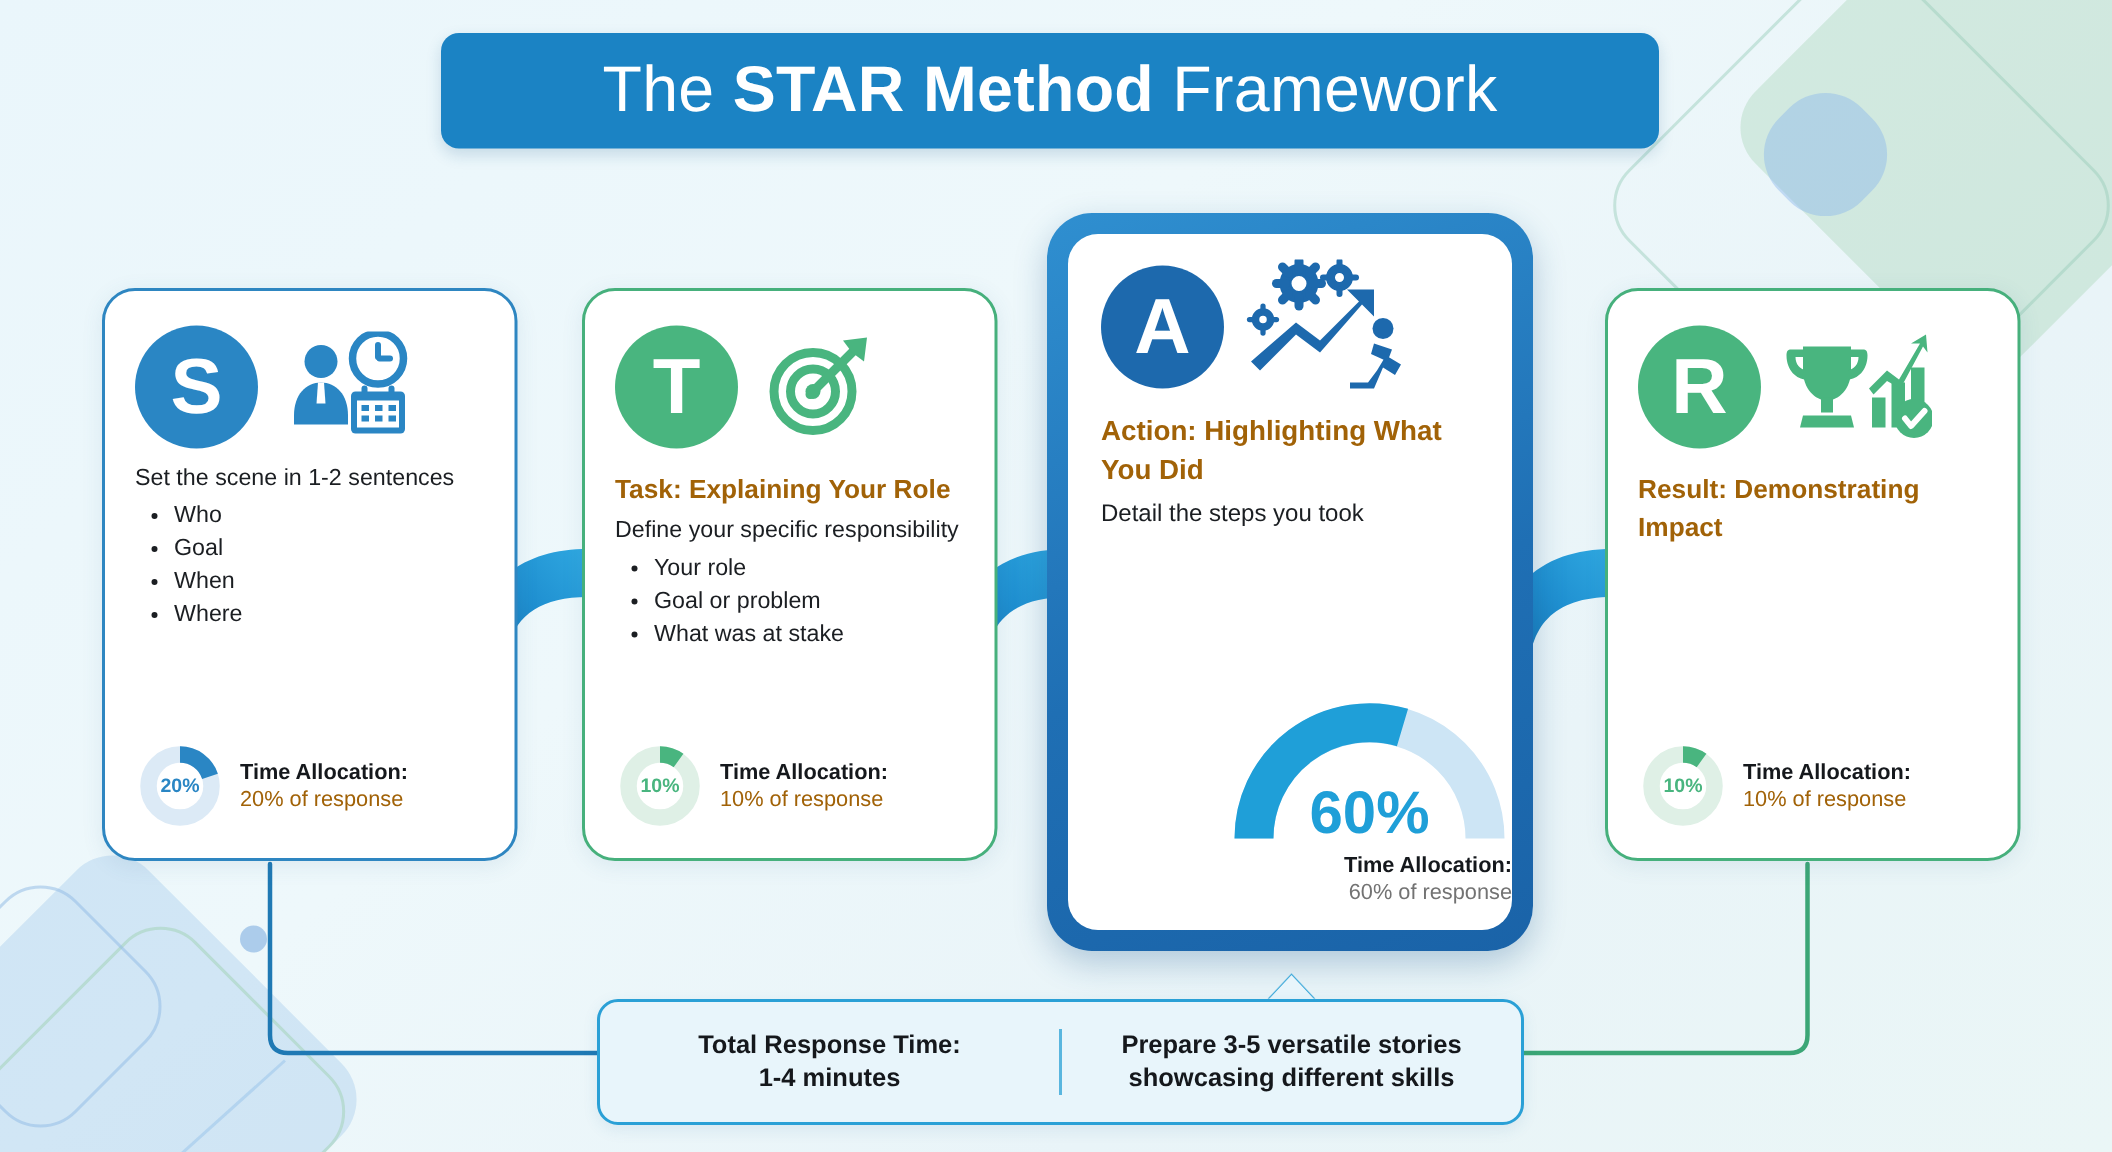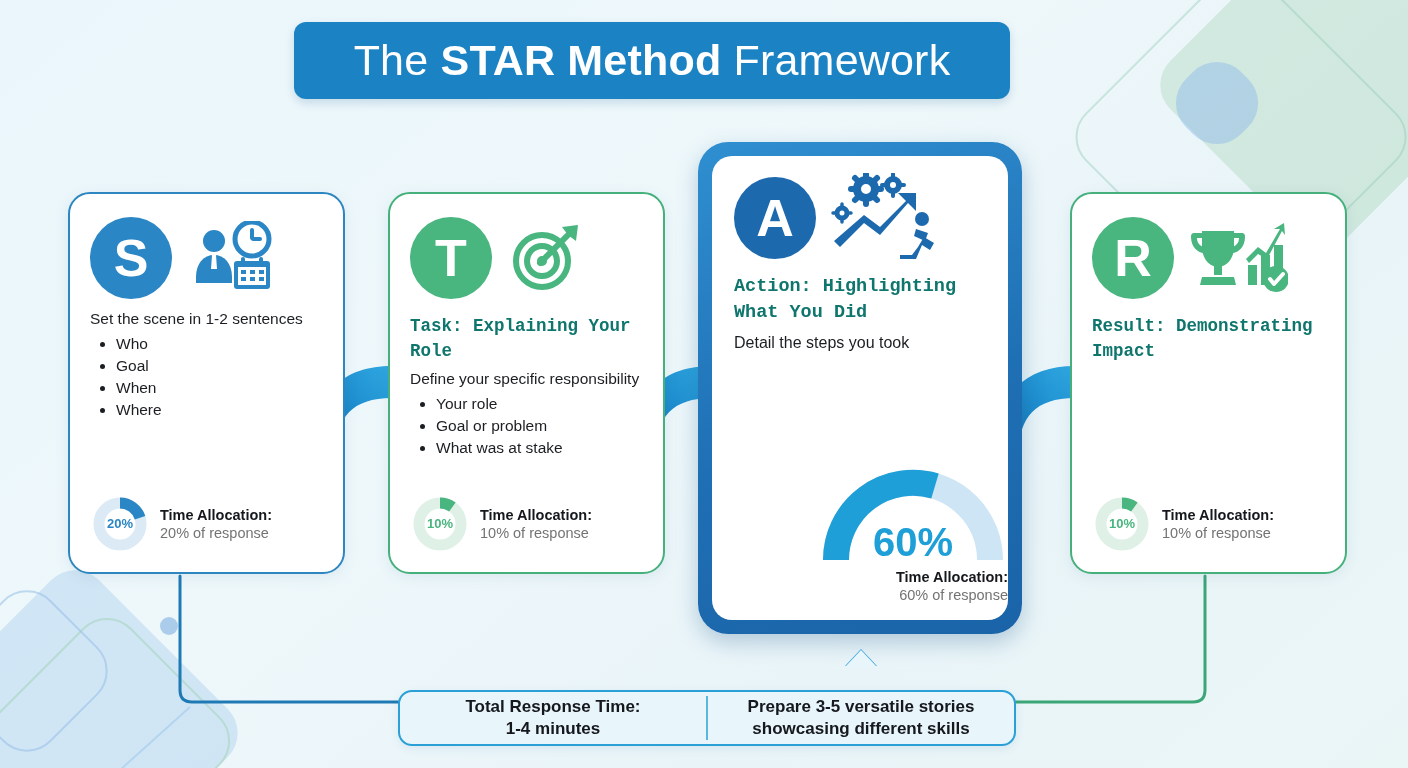--- a/index.html
+++ b/index.html
@@ -18,21 +18,21 @@
   .d2{top:10px;right:40px;width:250px;height:250px;border:2px solid rgba(150,205,185,.45);transform:rotate(45deg);}
   .d3{top:64px;right:152px;width:78px;height:78px;background:rgba(140,185,235,.45);transform:rotate(45deg);}
   .d4{bottom:-90px;left:-50px;width:250px;height:250px;background:rgba(170,205,235,.42);transform:rotate(45deg);}
   .d5{bottom:-70px;left:10px;width:190px;height:190px;border:2px solid rgba(160,210,180,.5);transform:rotate(45deg);}
   .d6{bottom:30px;left:-40px;width:130px;height:130px;border:2px solid rgba(150,190,230,.55);transform:rotate(45deg);}
   .dot{position:absolute;width:18px;height:18px;border-radius:50%;background:rgba(150,190,230,.75);left:160px;bottom:133px;}
   .dline{position:absolute;left:40px;bottom:60px;width:150px;height:2px;background:rgba(160,200,235,.6);transform:rotate(-42deg);transform-origin:right center;}
 
   
   .title-bar{
-    position:absolute;left:294px;top:22px;width:716px;height:77px;
+    position:absolute;left:294px;top:22px;width:812px;height:77px;
     background:#1b83c4;border-radius:12px;
     display:flex;align-items:center;justify-content:center;
     box-shadow:0 4px 10px rgba(20,90,140,.18);
   }
   .title-text{color:#ffffff;font-size:43px;letter-spacing:.2px;white-space:nowrap;}
   .title-text b{font-weight:bold;}
   .title-text .lt{font-weight:400;}
 
   
   svg.links{position:absolute;left:0;top:0;width:1408px;height:768px;}
@@ -56,34 +56,33 @@
     width:82px;height:82px;border-radius:50%;
     display:flex;align-items:center;justify-content:center;
     color:#fff;font-size:52px;font-weight:bold;flex:none;
   }
   .badge.blue{background:#2a86c4;}
   .badge.green{background:#49b57f;}
   .badge.deepblue{background:#1d69ad;}
   .glyphs{flex:none;}
 
   .card-title{
-    font-size:17.5px;font-weight:bold;color:#0f766e;line-height:1.42;
+    font-size:17.5px;font-weight:bold;color:#a16207;line-height:1.42;
     margin-top:10px;
-    font-family:Liberation Mono, monospace;
   }
   .card-sub{font-size:15.5px;color:#1b1e22;line-height:1.32;margin-top:5px;}
   ul.blist{margin:4px 0 0 0;padding-left:26px;}
   ul.blist li{font-size:15.5px;color:#1b1e22;line-height:1.40;}
   ul.blist li b{font-weight:bold;}
 
   
   .alloc{display:flex;align-items:center;gap:12px;position:absolute;left:22px;bottom:20px;}
   .alloc-txt{line-height:1.26;}
   .alloc-txt .k{font-size:14.5px;font-weight:bold;color:#15181c;display:block;}
-  .alloc-txt .v{font-size:14.5px;color:#737373;display:block;}
+  .alloc-txt .v{font-size:14.5px;color:#a16207;display:block;}
 
   
   .hero-frame{
     position:absolute;left:698px;top:142px;width:324px;height:492px;
     background:linear-gradient(160deg,#2f8fd0 0%,#1f6fb4 55%,#1a63a8 100%);
     border-radius:30px;box-shadow:0 8px 22px rgba(25,85,140,.28);
   }
   .hero{
     position:absolute;left:712px;top:156px;width:296px;height:464px;
     background:#ffffff;border-radius:20px;box-sizing:border-box;
@@ -92,21 +91,21 @@
   .hero .card-title{font-size:18.5px;}
   .hero .card-sub{font-size:16px;}
   .hero ul.blist li{font-size:16px;line-height:1.42;}
 
   .gauge-wrap{position:absolute;left:0;right:0;bottom:16px;text-align:right;}
   .gauge-cap{font-size:14.5px;font-weight:bold;color:#15181c;line-height:1.25;margin-top:-4px;}
   .gauge-cap2{font-size:14.5px;color:#737373;line-height:1.25;}
 
   
   .footer{
-    position:absolute;left:398px;top:690px;width:618px;height:56px;
+    position:absolute;left:398px;top:666px;width:618px;height:84px;
     background:#e8f5fb;border:2px solid #2aa0d6;border-radius:14px;
     display:flex;align-items:center;box-sizing:border-box;
     box-shadow:0 3px 10px rgba(50,120,170,.10);
   }
   .f-cell{flex:1;text-align:center;font-size:17px;font-weight:bold;color:#15181c;line-height:1.32;padding:0 10px;}
   .f-div{width:2px;height:44px;background:#2aa0d6;opacity:.75;}
   .notch{
     position:absolute;left:845px;top:650px;width:0;height:0;
     border-left:16px solid transparent;border-right:16px solid transparent;
     border-bottom:17px solid #e8f5fb;

